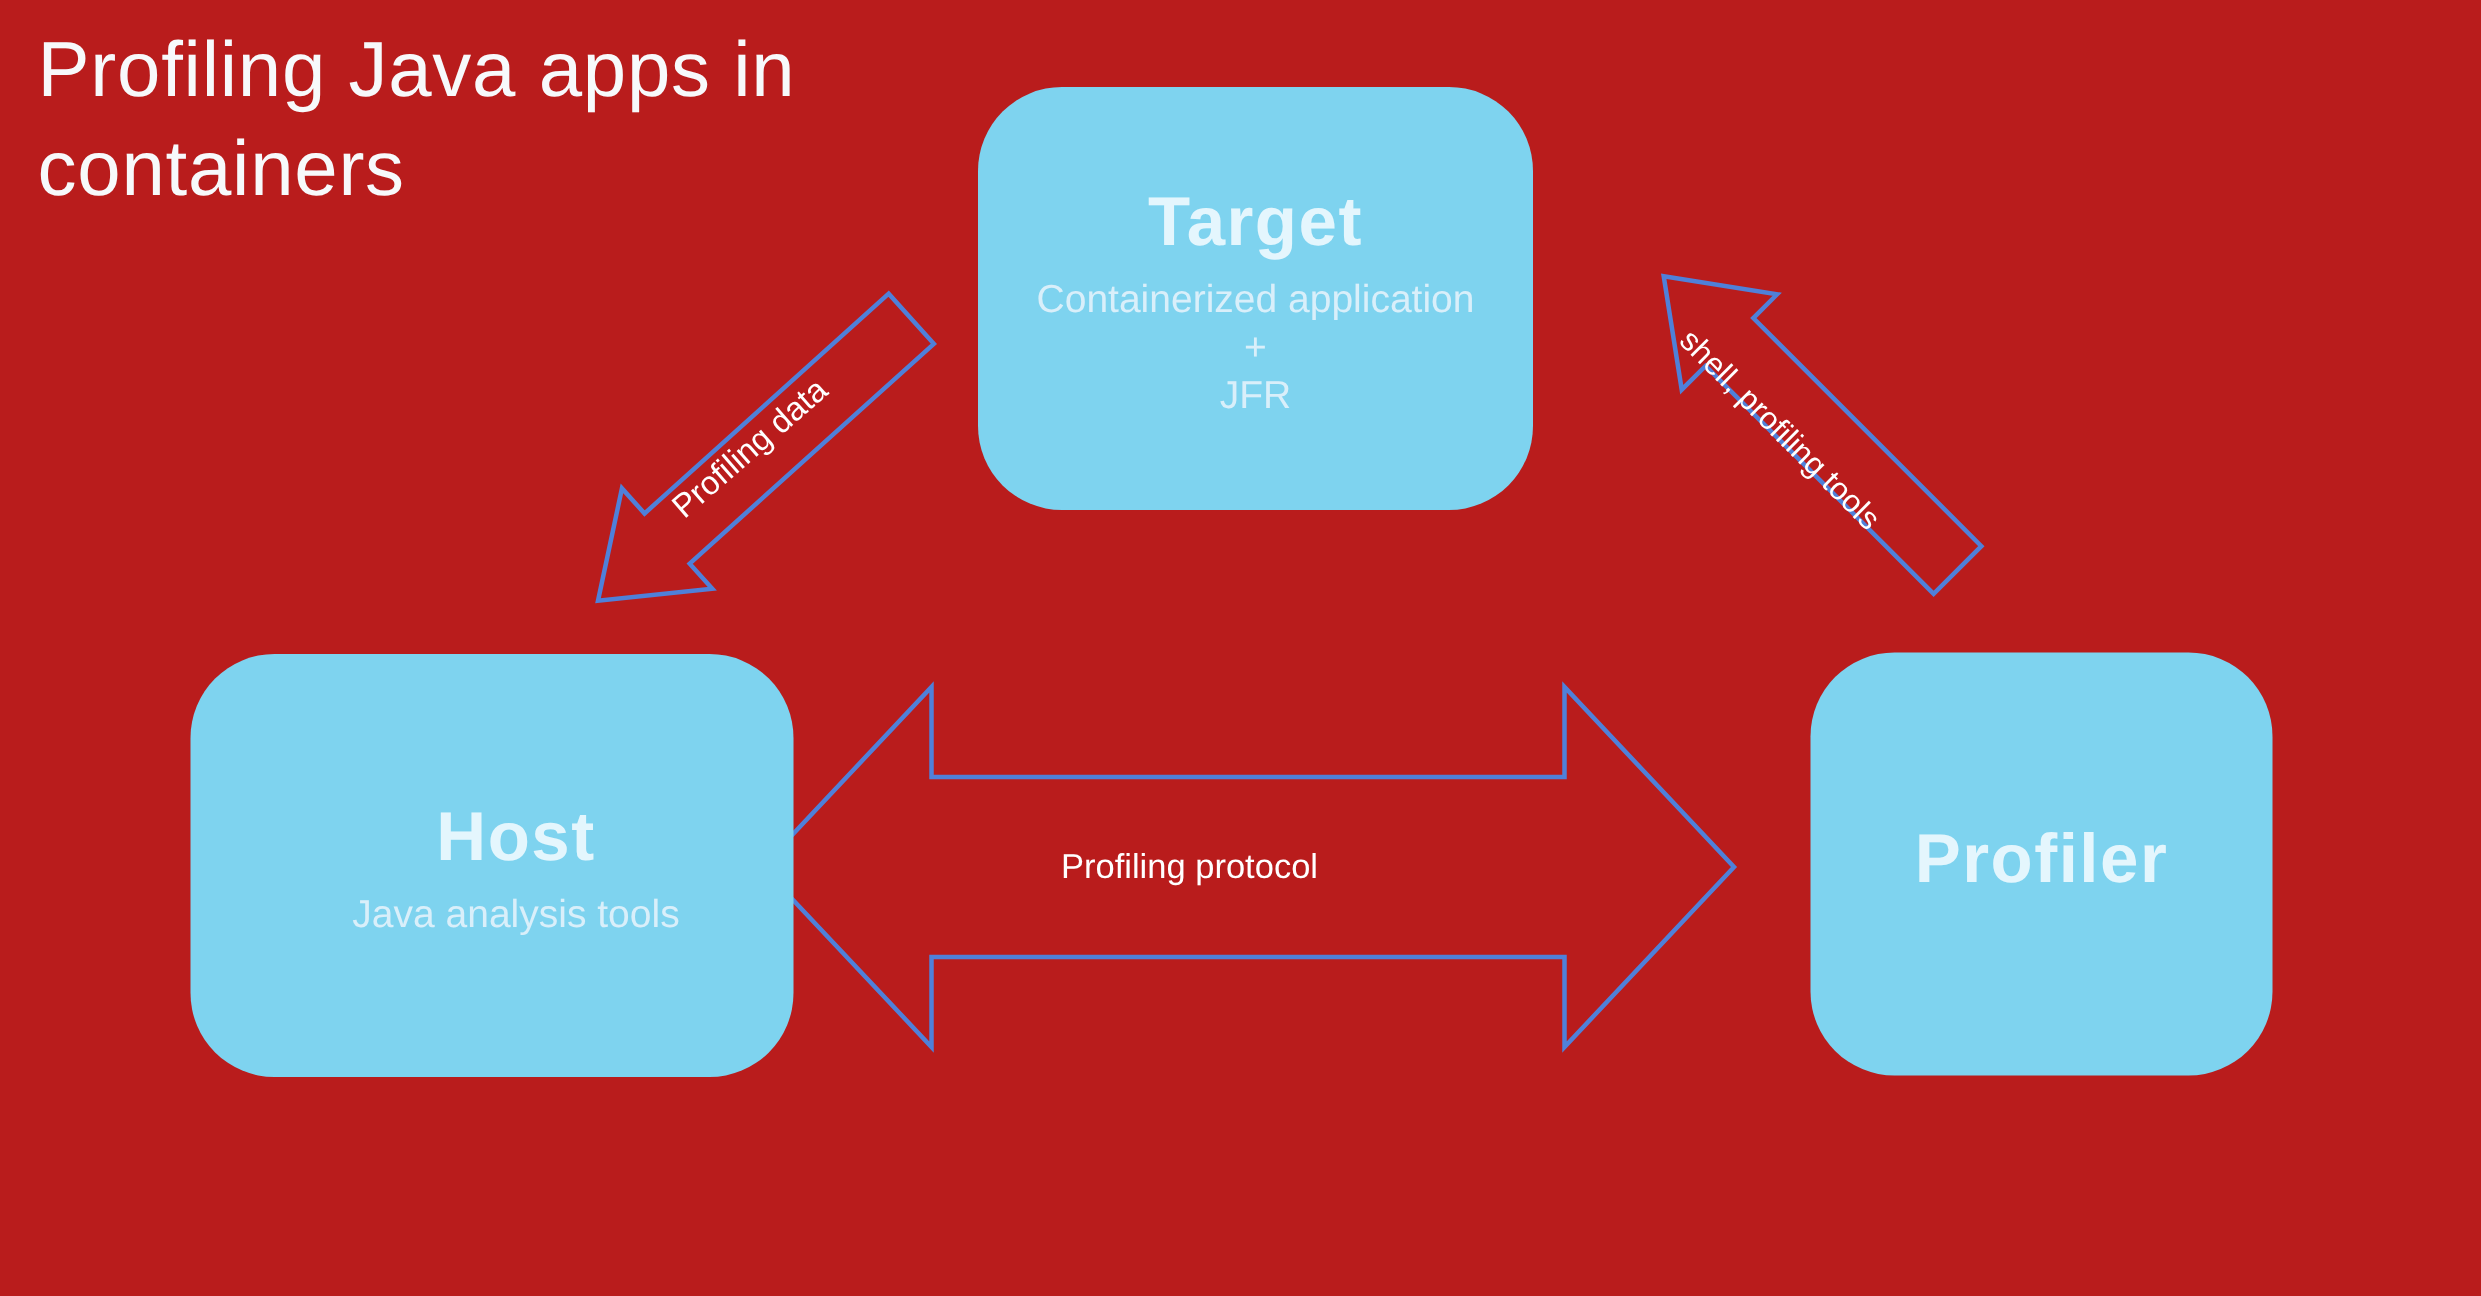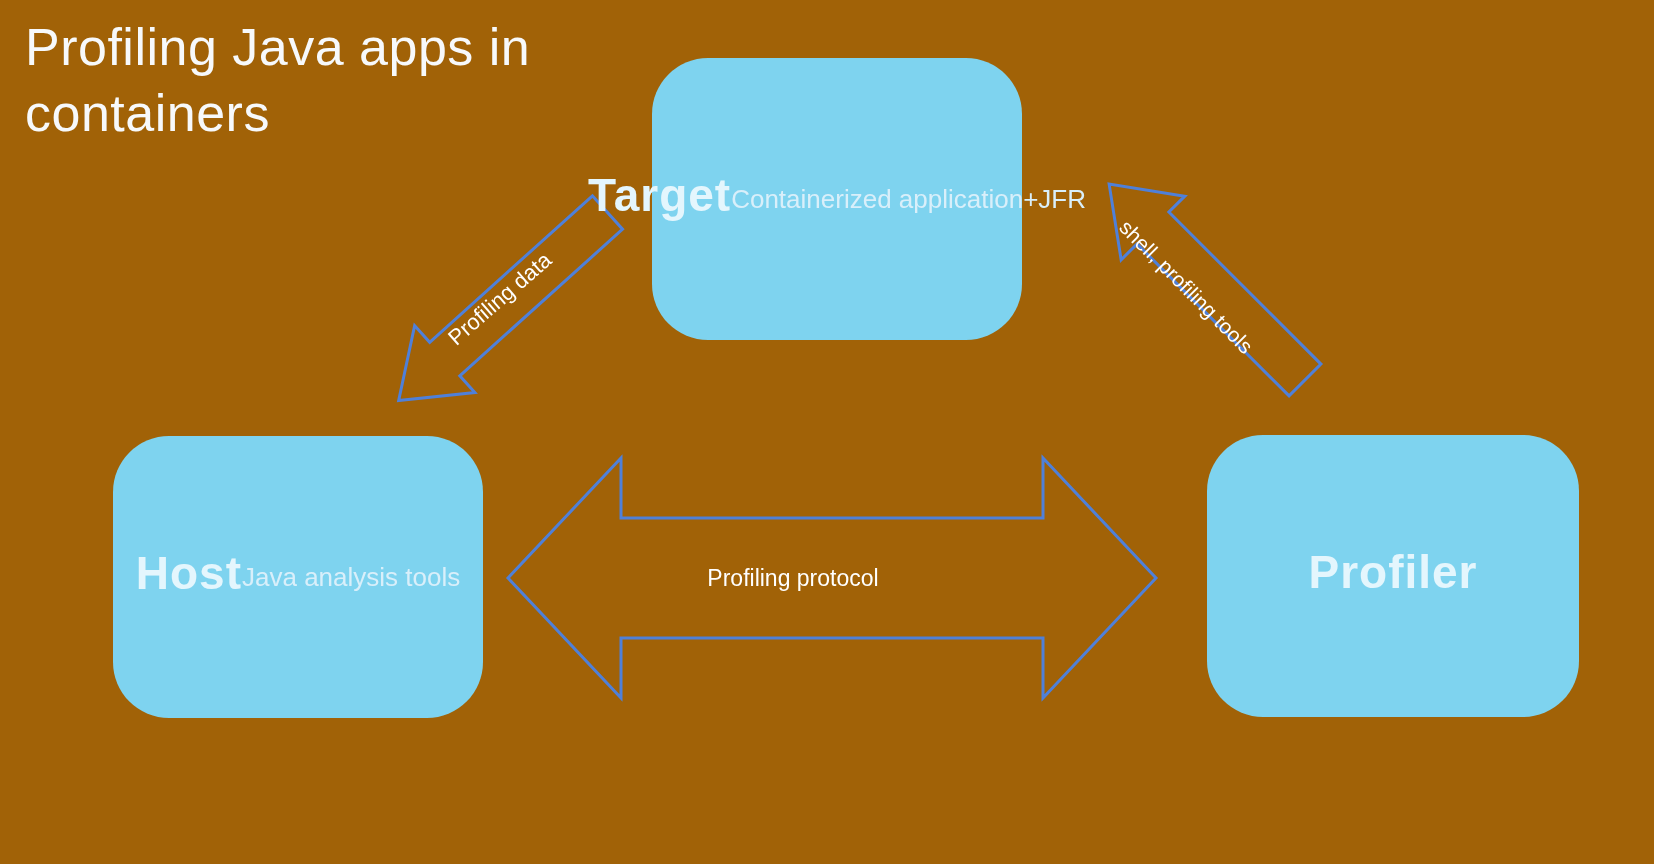--- a/index.html
+++ b/index.html
@@ -8,49 +8,49 @@
     background: #1f2436;
     width: 1654px;
     height: 864px;
     overflow: hidden;
     font-family: "Liberation Sans", sans-serif;
   }
   .stage {
     position: relative;
     width: 1654px;
     height: 864px;
-    background: #a16207;
+    background: #b91c1c;
   }
   .page-title {
     position: absolute;
     left: 25px;
     top: 14px;
     width: 560px;
     font-size: 52px;
     line-height: 66px;
     color: #f7f9fb;
     font-weight: 400;
     letter-spacing: 0.5px;
   }
   .node {
     position: absolute;
     width: 370px;
     height: 282px;
     background: #7ed3ef;
     border-radius: 56px;
     display: flex;
-    flex-direction: row;
+    flex-direction: column;
     align-items: center;
     justify-content: center;
     text-align: center;
     z-index: 2;
   }
   .node-target   { left: 652px;  top: 58px;  }
-  .node-host     { left: 113px;  top: 436px; }
-  .node-profiler { left: 1207px; top: 435px; width: 372px; }
+  .node-host     { left: 127px;  top: 436px; padding-left: 32px; }
+  .node-profiler { left: 1207px; top: 435px; width: 308px; }
   .node-heading {
     font-size: 46px;
     font-weight: 700;
     color: #e4f6fd;
     letter-spacing: 1px;
     margin-bottom: 9px;
   }
   .node-line {
     font-size: 26px;
     line-height: 32px;

